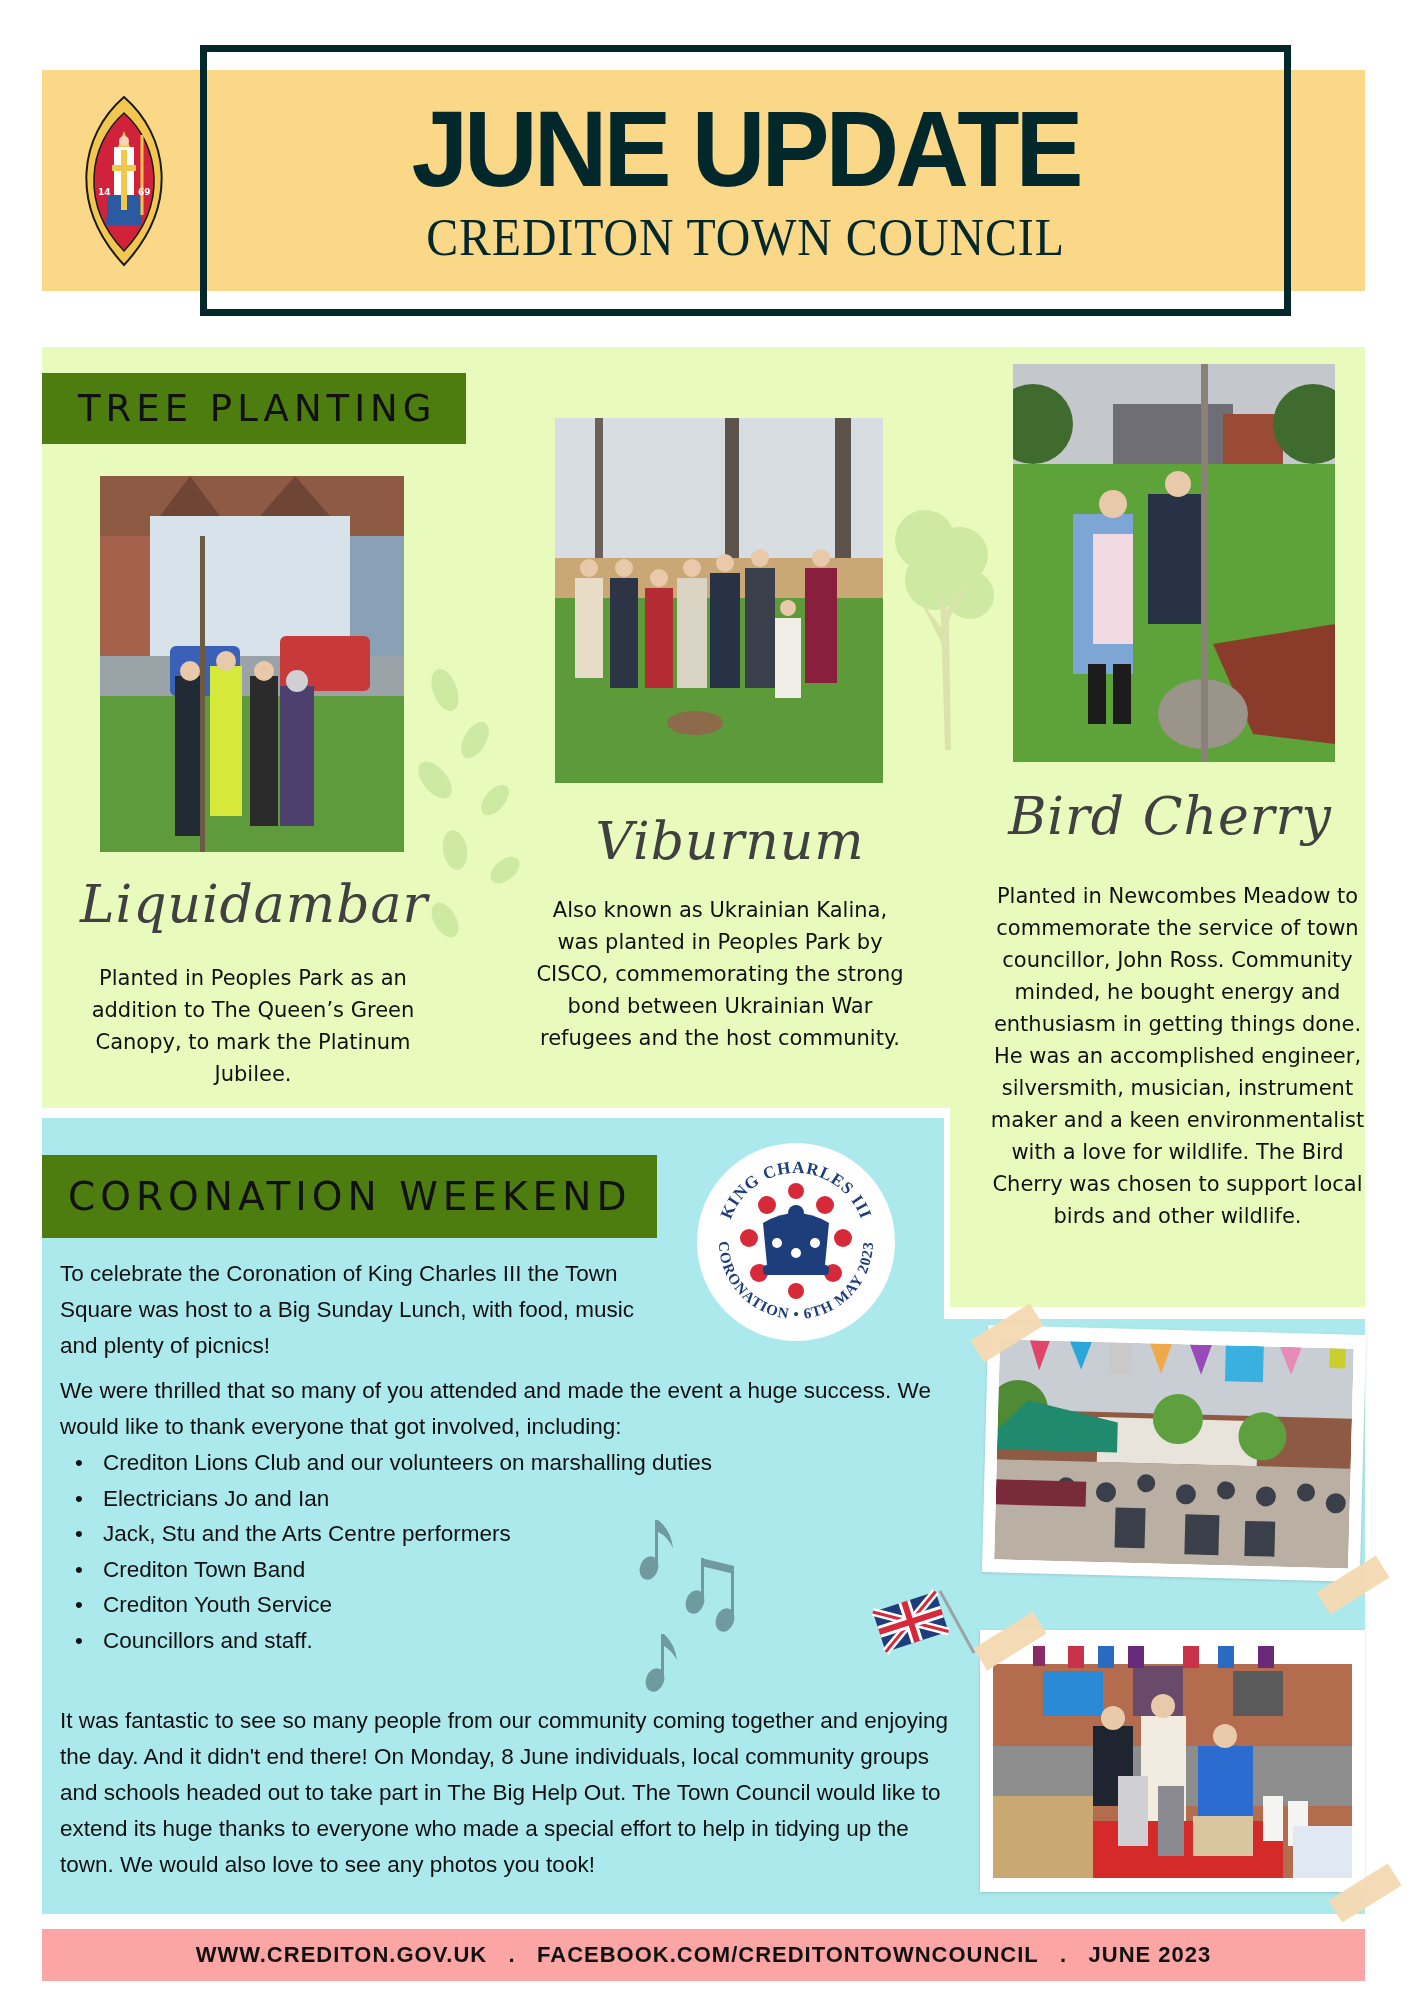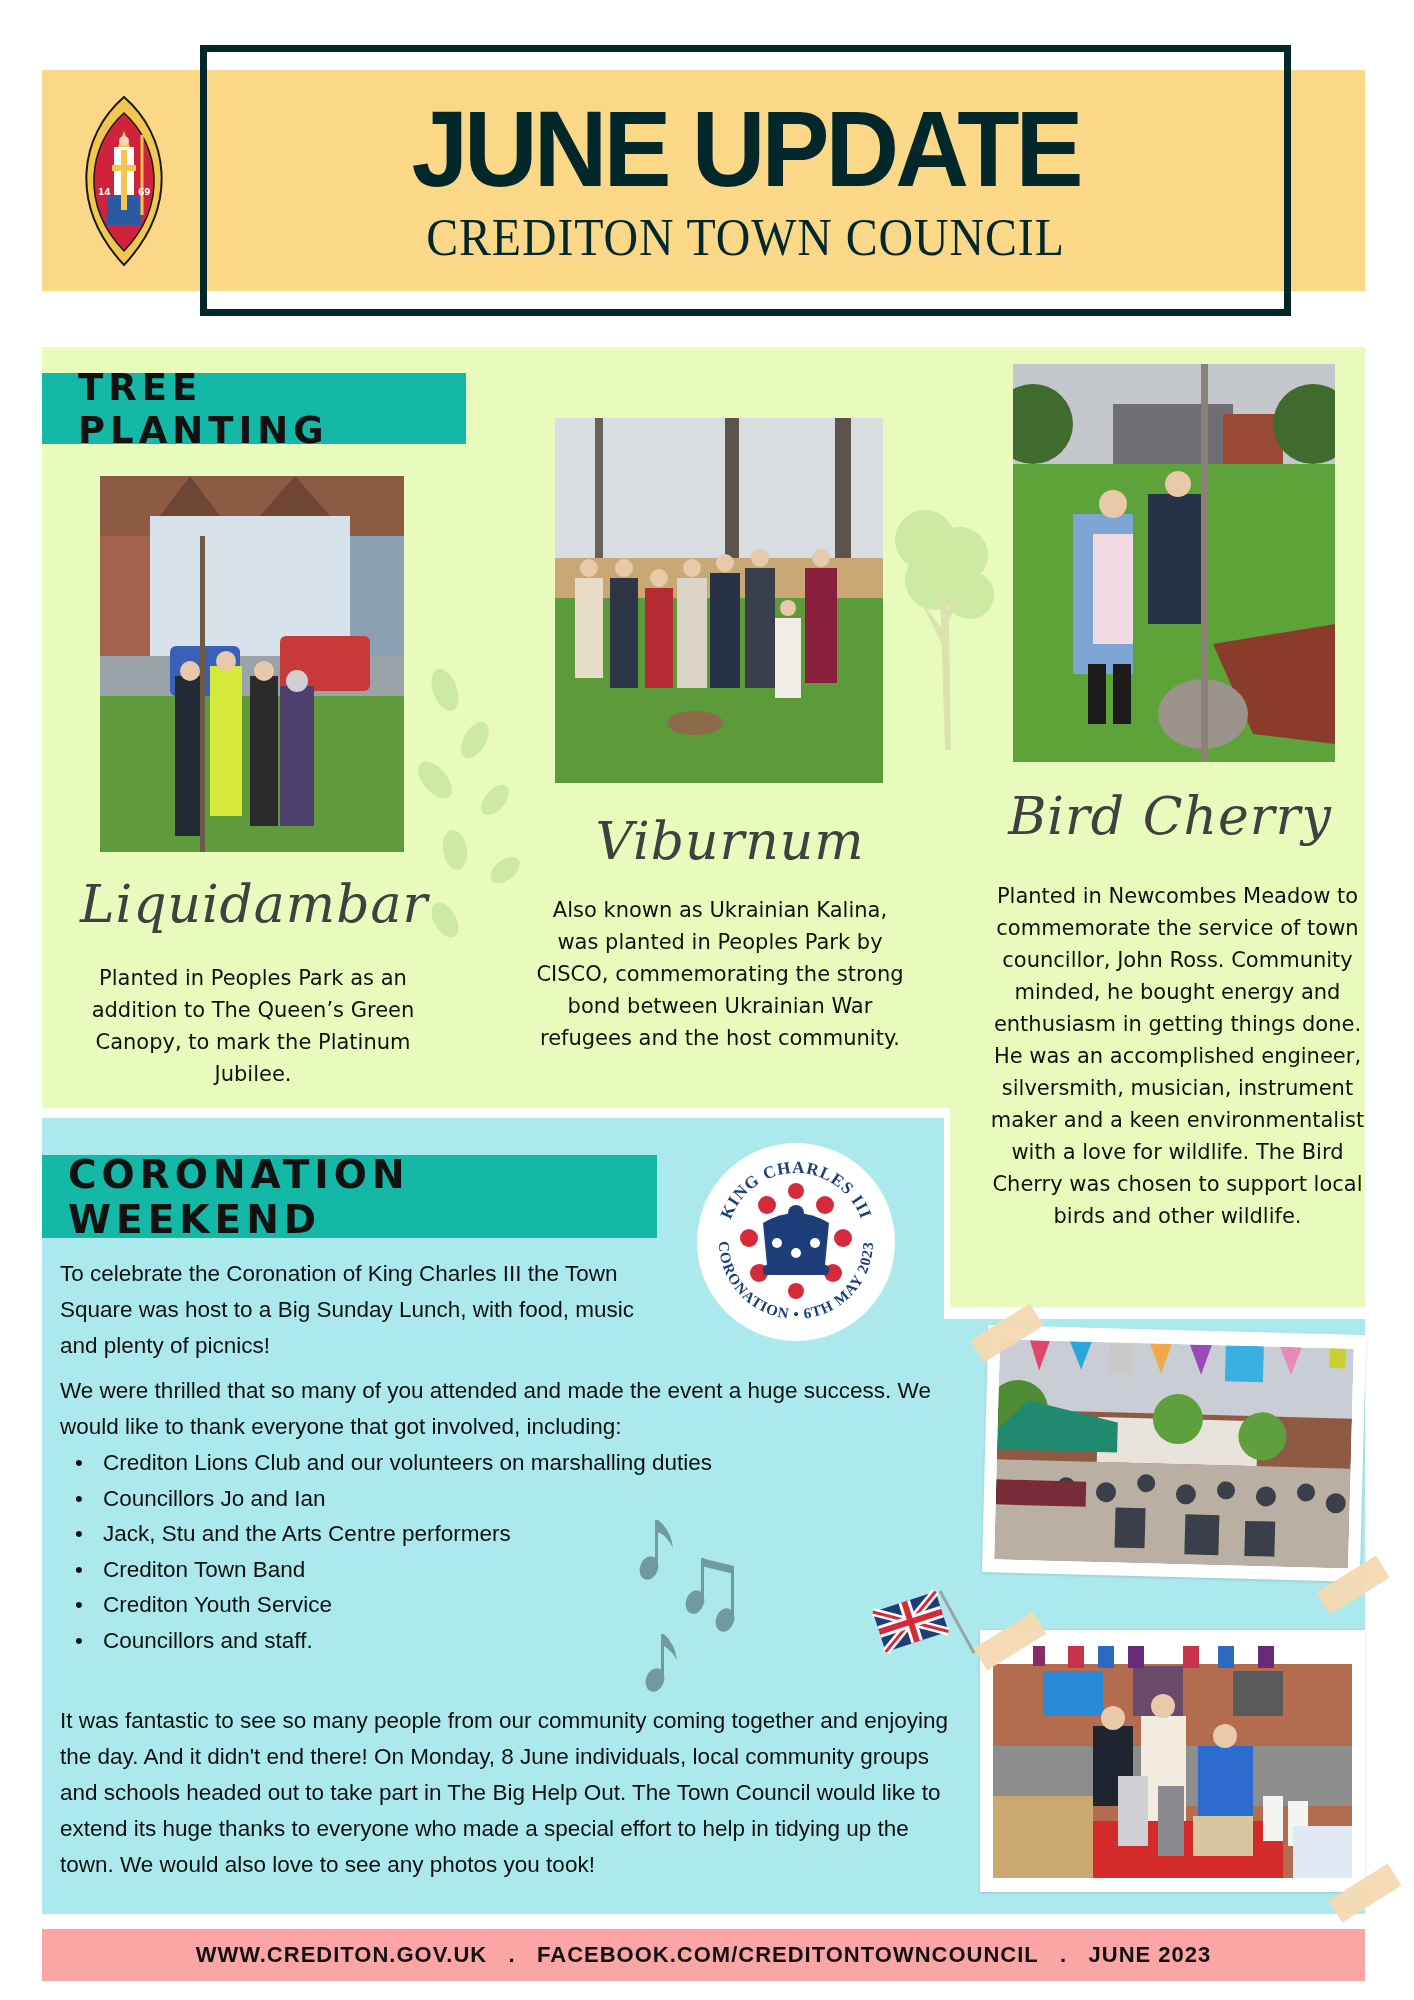--- a/index.html
+++ b/index.html
@@ -15,21 +15,21 @@
   .main-title { left: 200px; top: 98px; width: 1091px; text-align: center; font-family: "Liberation Sans", sans-serif; font-weight: 700; font-size: 102px; letter-spacing: -4px; color: #03282c; line-height: 1; transform: scaleY(1.05); }
   .sub-title { left: 200px; top: 212px; width: 1091px; text-align: center; font-family: "Liberation Serif", serif; font-size: 52px; color: #03282c; letter-spacing: 1px; line-height: 1; transform: scaleX(0.92); }
   .seal { left: 68px; top: 95px; width: 112px; height: 172px; }
 
   
   .green-main { left: 42px; top: 347px; width: 1323px; height: 761px; background: #e8fbbd; }
   .green-right-ext { left: 950px; top: 1108px; width: 415px; height: 199px; background: #e8fbbd; }
   .white-gap-v { left: 944px; top: 1108px; width: 12px; height: 199px; background: #fff; }
   .white-gap-h { left: 42px; top: 1108px; width: 914px; height: 10px; background: #fff; }
   .white-gap-h2 { left: 944px; top: 1307px; width: 421px; height: 12px; background: #fff; }
-  .section-label { background: #14b8a6; display: flex; align-items: center; padding-left: 36px; font-family: "DejaVu Sans", sans-serif; font-weight: 700; letter-spacing: 5px; color: #111; }
+  .section-label { background: #4d7c0f; display: flex; align-items: center; padding-left: 36px; font-family: "DejaVu Sans", sans-serif; font-weight: 400; letter-spacing: 5px; color: #111; }
   .tp-label { left: 42px; top: 373px; width: 424px; height: 71px; font-size: 37px; }
   .photo { background: #6b8a4e; overflow: hidden; }
   .photo svg { width: 100%; height: 100%; display: block; }
   .ph1 { left: 100px; top: 476px; width: 304px; height: 376px; }
   .ph2 { left: 555px; top: 418px; width: 328px; height: 365px; }
   .ph3 { left: 1013px; top: 364px; width: 322px; height: 398px; }
   .script { font-family: "DejaVu Serif", serif; font-style: italic; font-size: 52px; color: #404040; text-align: center; line-height: 1; letter-spacing: 1px; }
   .sc1 { left: 80px; top: 878px; width: 340px; }
   .sc2 { left: 560px; top: 815px; width: 340px; }
   .sc3 { left: 990px; top: 790px; width: 360px; }
@@ -248,21 +248,21 @@
         <circle cx="118" cy="100" r="5"></circle>
         <circle cx="99" cy="110" r="5"></circle>
     </g>
   </svg>
 </div>
 
 <div class="abs body-text p1">To celebrate the Coronation of King Charles III the Town Square was host to a Big Sunday Lunch, with food, music and plenty of picnics!</div>
 <div class="abs body-text p2">We were thrilled that so many of you attended and made the event a huge success. We would like to thank everyone that got involved, including:</div>
 <ul class="abs thanks-list">
   <li>Crediton Lions Club and our volunteers on marshalling duties</li>
-  <li>Councillors Jo and Ian</li>
+  <li>Electricians Jo and Ian</li>
   <li>Jack, Stu and the Arts Centre performers</li>
   <li>Crediton Town Band</li>
   <li>Crediton Youth Service</li>
   <li>Councillors and staff.</li>
 </ul>
 <div class="abs body-text p3">It was fantastic to see so many people from our community coming together and enjoying the day. And it didn't end there! On Monday, 8 June individuals, local community groups and schools headed out to take part in The Big Help Out. The Town Council would like to extend its huge thanks to everyone who made a special effort to help in tidying up the town. We would also love to see any photos you took!</div>
 
 <div class="abs" style="left:635px; top:1510px; width:120px; height:200px;">
   <svg viewBox="0 0 120 200" width="120" height="200">
     <g fill="#6f9ba0">

